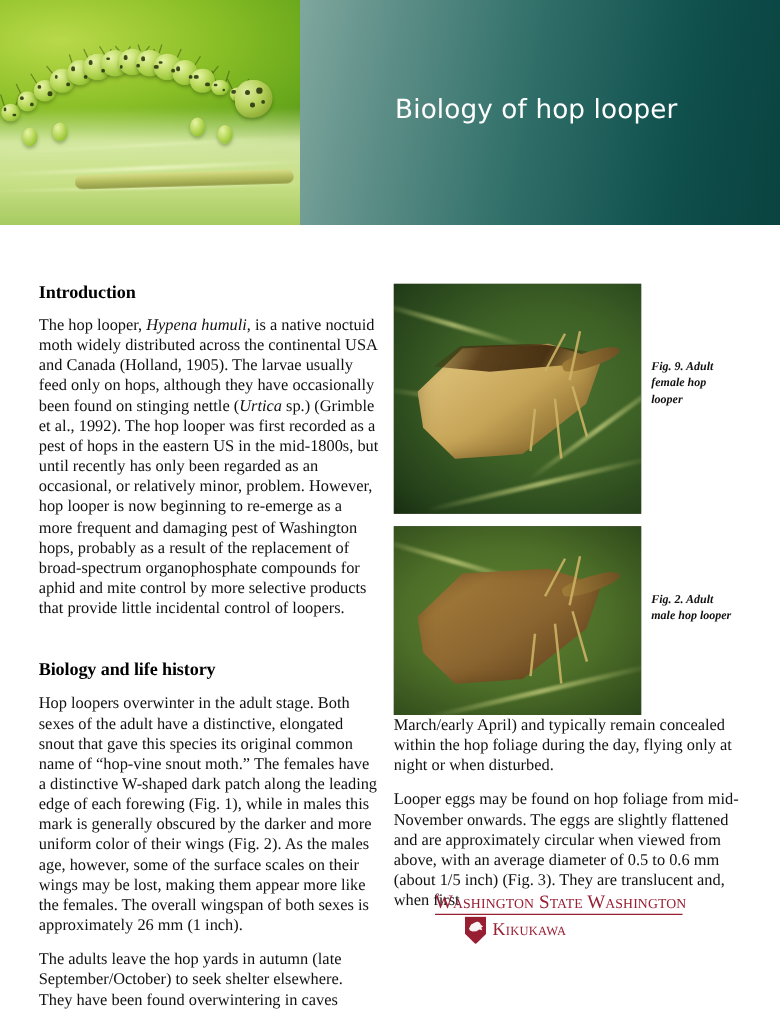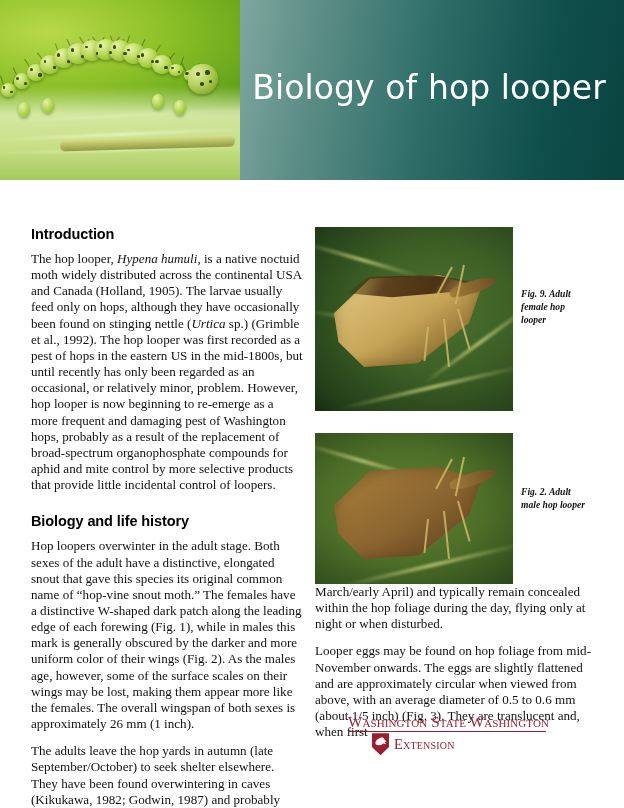--- a/index.html
+++ b/index.html
@@ -106,21 +106,21 @@
     background: linear-gradient(100deg, #7fa79e 0%, #5f9089 18%, #2f6e68 48%, #0f4f4c 78%, #0a4340 100%);
     display: flex;
     align-items: center;
     justify-content: center;
   }
   .banner-title h1 {
     margin: 0;
     padding: 0 16px 4px 10px;
     font-family: "DejaVu Sans", sans-serif;
     font-weight: 400;
-    font-size: 33px;
+    font-size: 21px;
     line-height: 1.32;
     color: #ffffff;
     text-align: center;
     letter-spacing: .1px;
   }
 
   
   .pubbar {
     position: absolute;
     left: 0; top: 180px;
@@ -151,47 +151,47 @@
     left: 31px; top: 14px;
     width: 272px;
   }
   .col-right {
     position: absolute;
     left: 315px; top: 14px;
     width: 280px;
   }
 
   h2.section {
-    font-family: Liberation Sans, sans-serif;
+    font-family: Liberation Serif, serif;
     font-size: 14.5px;
     font-weight: 700;
     color: #000000;
     margin: 0 0 9px 0;
     letter-spacing: -.1px;
   }
-  h2.section.second { margin-top: 20px; }
+  h2.section.second { margin-top: 34px; }
 
   p.para {
     margin: 0 0 11px 0;
     font-family: "Liberation Serif", serif;
     font-size: 13.1px;
     line-height: 1.235;
     color: #111111;
     text-align: left;
   }
   p.para i, p.para em { font-style: italic; }
 
   
   .figure {
     position: relative;
     display: flex;
     align-items: flex-start;
   }
   .fig1 { margin-top: 1px; }
-  .fig2 { margin-top: 22px; }
+  .fig2 { margin-top: 10px; }
 
   .photo {
     position: relative;
     width: 198px;
     overflow: hidden;
     background: #1d2d10;
     flex: 0 0 auto;
   }
   .photo.p1 { height: 184px; }
   .photo.p2 { height: 151px; }
@@ -504,17 +504,17 @@
     </div>
   </div>
 
   <div class="wsu">
     <div class="wsu-row">
       <div class="wsu-name">Washington State Washington</div>
       <div class="wsu-rule"></div>
     </div>
     <div class="wsu-ext-row">
       <div class="wsu-shield"></div>
-      <div class="wsu-ext">Extension</div>
+      <div class="wsu-ext">Kikukawa</div>
     </div>
   </div>
 
 </div>
 
 </body></html>

